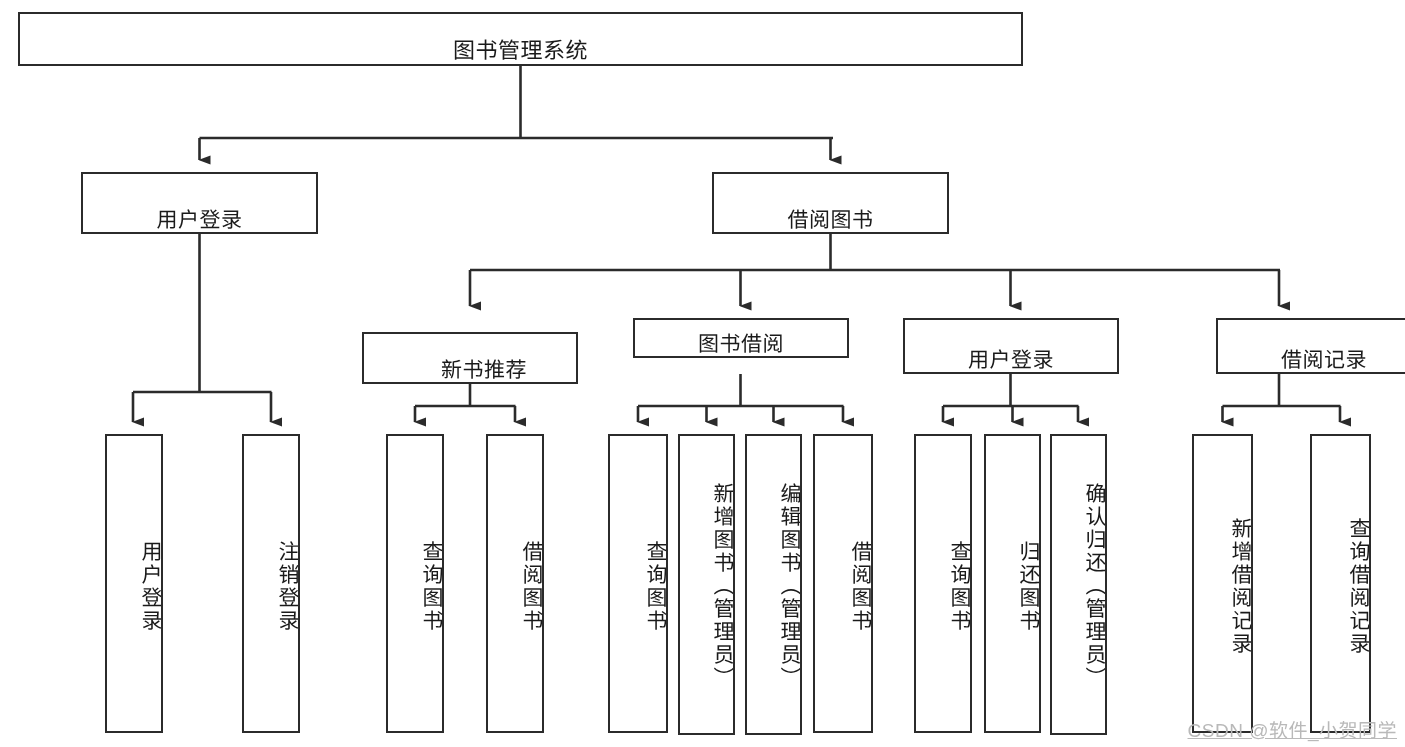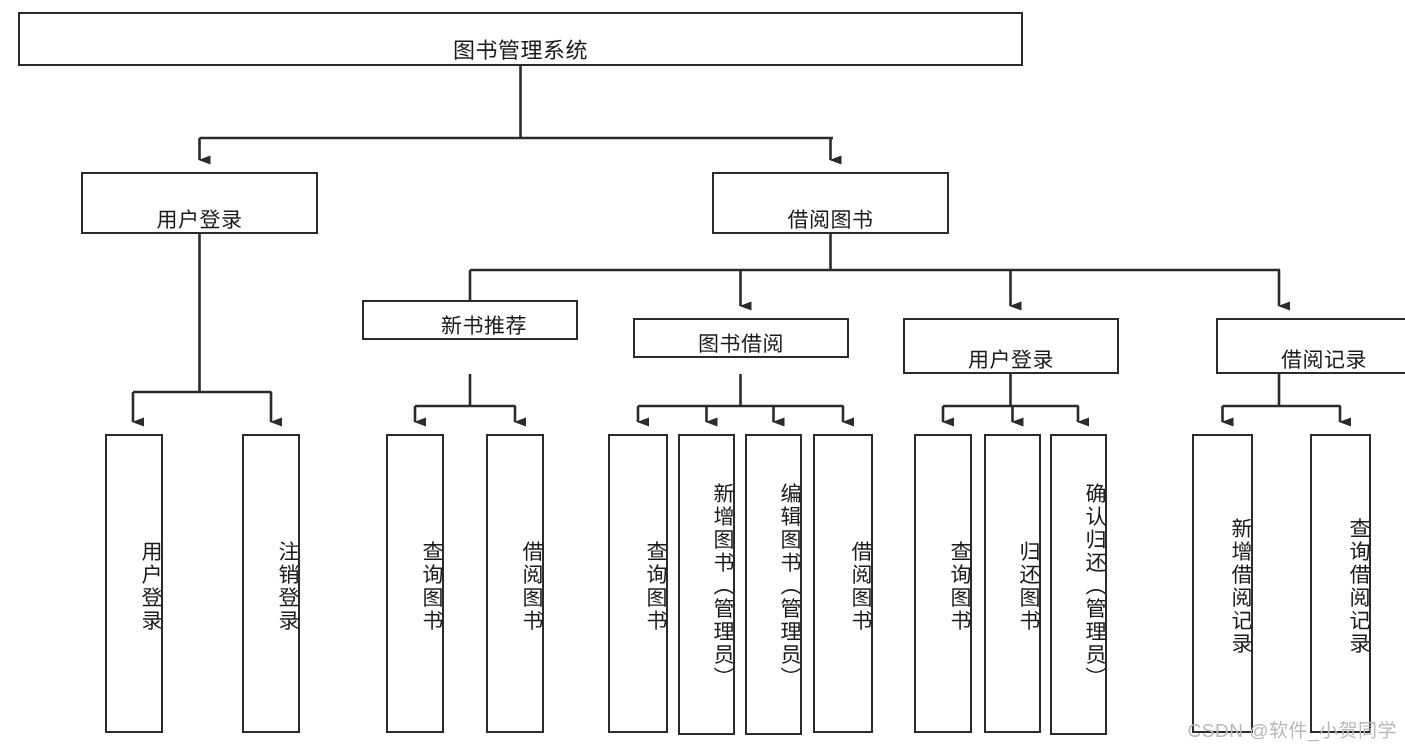--- a/index.html
+++ b/index.html
@@ -61,20 +61,21 @@
   }
   #watermark {
     position: absolute;
     right: 8px;
     bottom: 5px;
     font-size: 19px;
     color: #b9b9b9;
     letter-spacing: 0.5px;
     white-space: nowrap;
     user-select: none;
+    text-decoration: underline;
   }
 </style>
 </head>
 <body>
 
 <div id="diagram-root">
 
   <svg id="edges-layer" viewBox="0 0 1405 747" width="1405" height="747" xmlns="http://www.w3.org/2000/svg">
     <defs>
       <marker id="arrowhead" markerWidth="10" markerHeight="12" refX="5" refY="11" orient="auto" markerUnits="userSpaceOnUse">
@@ -130,21 +131,21 @@
   </div>
 
   <div class="node node-h" style="left:81px; top:172px; width:237px; height:62px;">
     <span>用户登录</span>
   </div>
 
   <div class="node node-h" style="left:712px; top:172px; width:237px; height:62px;">
     <span>借阅图书</span>
   </div>
 
-  <div class="node node-h" style="left:362px; top:300px; width:216px; height:40px;padding-left:28px;">
+  <div class="node node-h" style="left:362px; top:332px; width:216px; height:52px;padding-left:28px;">
     <span>新书推荐</span>
   </div>
 
   <div class="node node-h" style="left:633px; top:318px; width:216px; height:40px;">
     <span>图书借阅</span>
   </div>
 
   <div class="node node-h" style="left:903px; top:318px; width:216px; height:56px;">
     <span>用户登录</span>
   </div>

